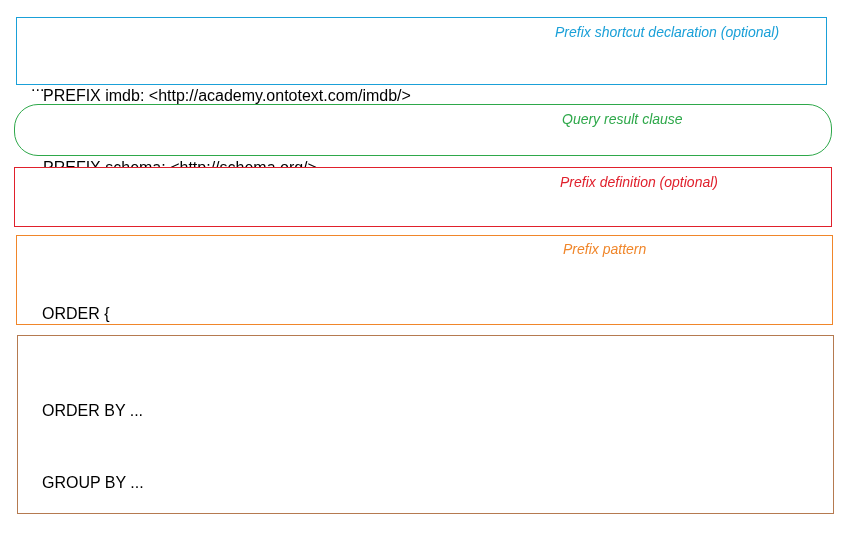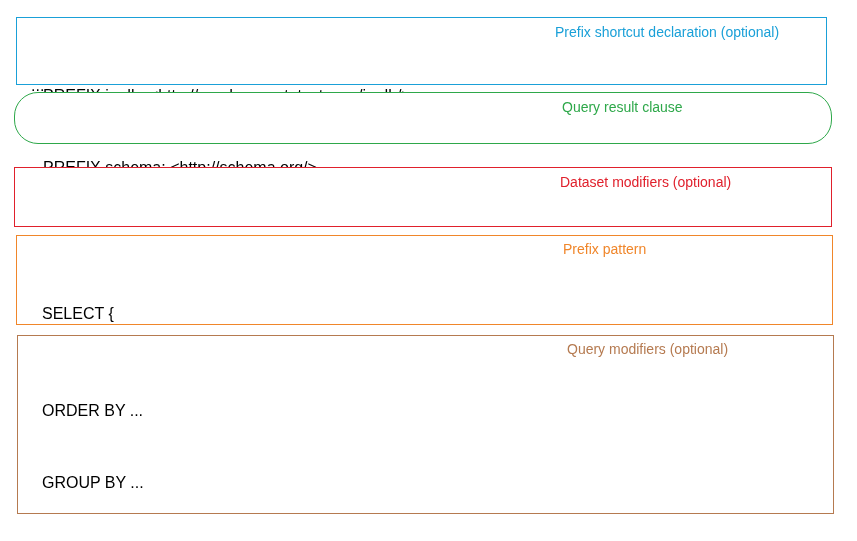--- a/index.html
+++ b/index.html
@@ -32,20 +32,21 @@
       line-height: 24px;
       white-space: pre;
       color: #000000;
     }
     .code .line {
       display: block;
       height: 24px;
     }
     .note {
       position: absolute;
+      font-style: italic;
       font-size: 14px;
       line-height: 18px;
       white-space: nowrap;
     }
     .overflow-line {
       position: absolute;
       font-size: 16px;
       line-height: 24px;
       white-space: pre;
       color: #000000;
@@ -56,46 +57,45 @@
 
 <div class="box" style="left:16px; top:17px; width:811px; height:68px; border-color:#1aa0d8;">
   <div class="code" style="left:15px; top:7px;">
     <span class="line">PREFIX imdb: &lt;http://academy.ontotext.com/imdb/&gt;</span>
     <span class="line">PREFIX schema: &lt;http://schema.org/&gt;</span>
   </div>
   <div class="note" style="left:538px; top:5px; color:#1aa0d8;">Prefix shortcut declaration (optional)</div>
 </div>
 <div class="overflow-line" style="left:31px; top:74px;">...</div>
 
-<div class="box" style="left:14px; top:92px; width:818px; height:52px; border-color:#2ea84a;border-radius:24px;">
+<div class="box" style="left:14px; top:104px; width:818px; height:52px; border-color:#2ea84a;border-radius:24px;">
   <div class="code" style="left:16px; top:15px;">
     <span class="line">SELECT ...</span>
   </div>
   <div class="note" style="left:547px; top:5px; color:#2ea84a;">Query result clause</div>
 </div>
 
 <div class="box" style="left:14px; top:167px; width:818px; height:60px; border-color:#e0202c;">
   <div class="code" style="left:16px; top:3px;">
     <span class="line">FROM NAMED &lt;...&gt;</span>
   </div>
-  <div class="note" style="left:545px; top:5px; color:#e0202c;">Dataset modifiers (optional)</div>
+  <div class="note" style="left:545px; top:5px; color:#e0202c;">Prefix definition (optional)</div>
 </div>
 
 <div class="box" style="left:16px; top:235px; width:817px; height:90px; border-color:#f0862a;">
   <div class="code" style="left:14px; top:7px;">
-    <span class="line">SELECT {</span>
+    <span class="line">ORDER {</span>
     <span class="line">    ...</span>
     <span class="line">}</span>
   </div>
   <div class="note" style="left:546px; top:4px; color:#f0862a;">Prefix pattern</div>
 </div>
 
 <div class="box" style="left:17px; top:335px; width:817px; height:179px; border-color:#b57a50;">
   <div class="code" style="left:13px; top:4px;">
     <span class="line">ORDER BY ...</span>
     <span class="line">GROUP BY ...</span>
     <span class="line">HAVING ...</span>
     
     
     
   </div>
-  <div class="note" style="left:549px; top:4px; color:#b57a50;">Query modifiers (optional)</div>
 </div>
 
 </body></html>

